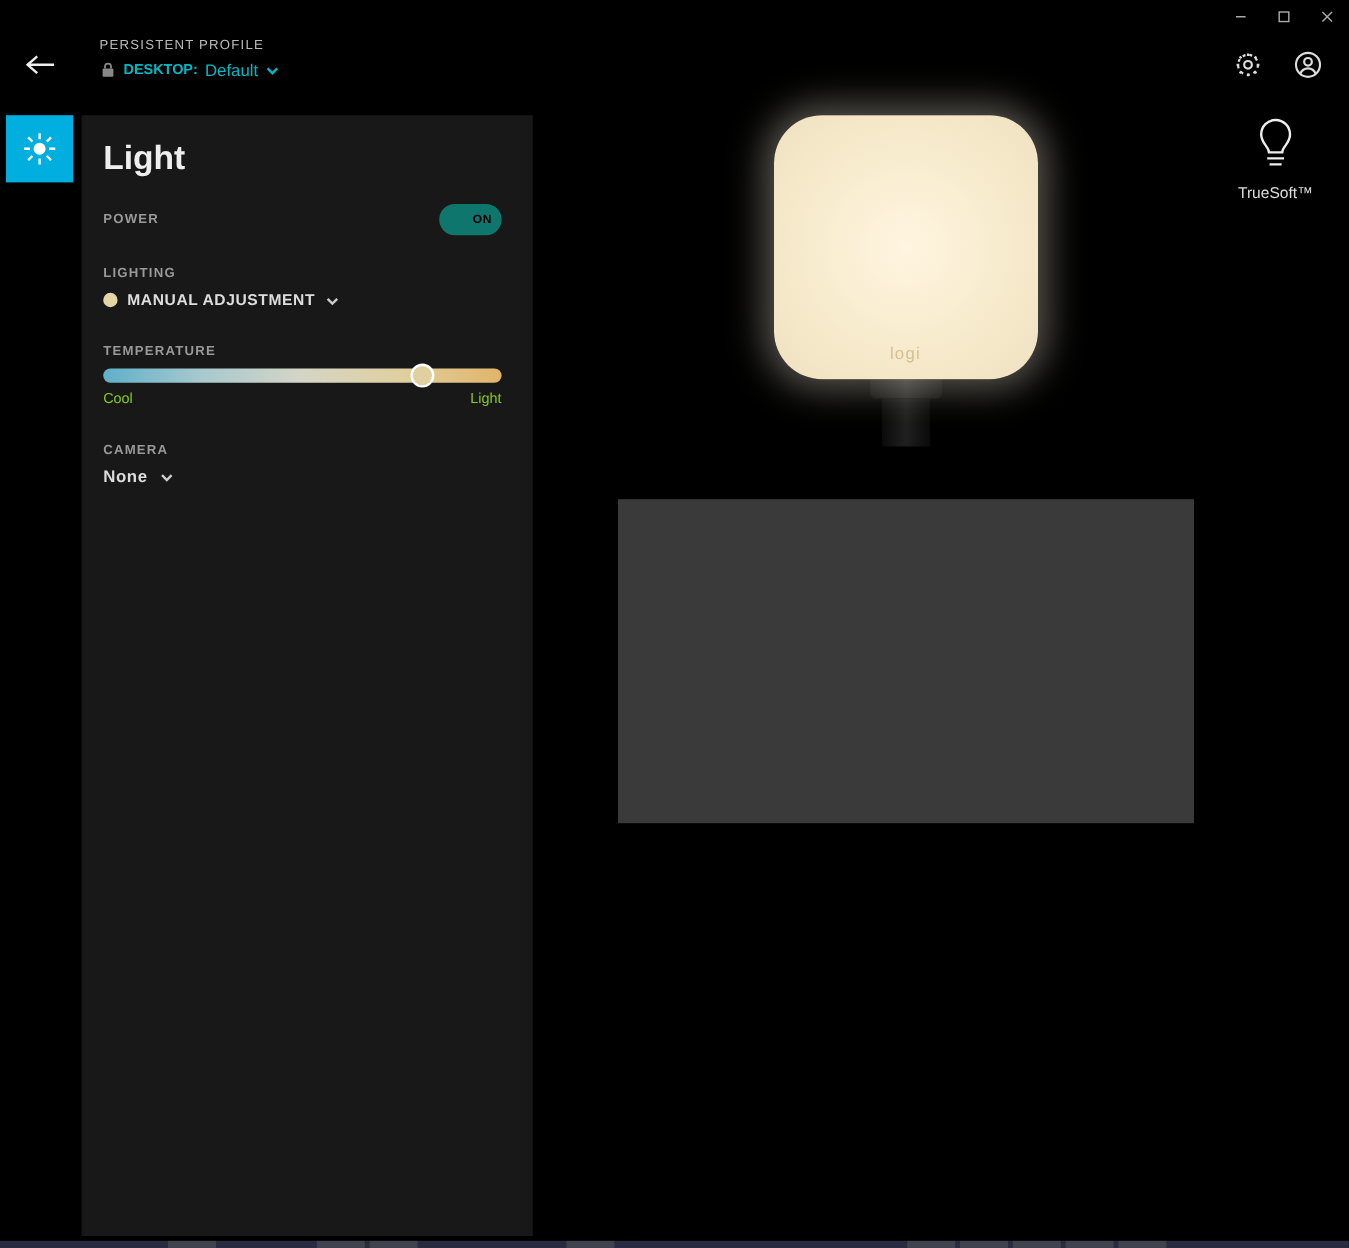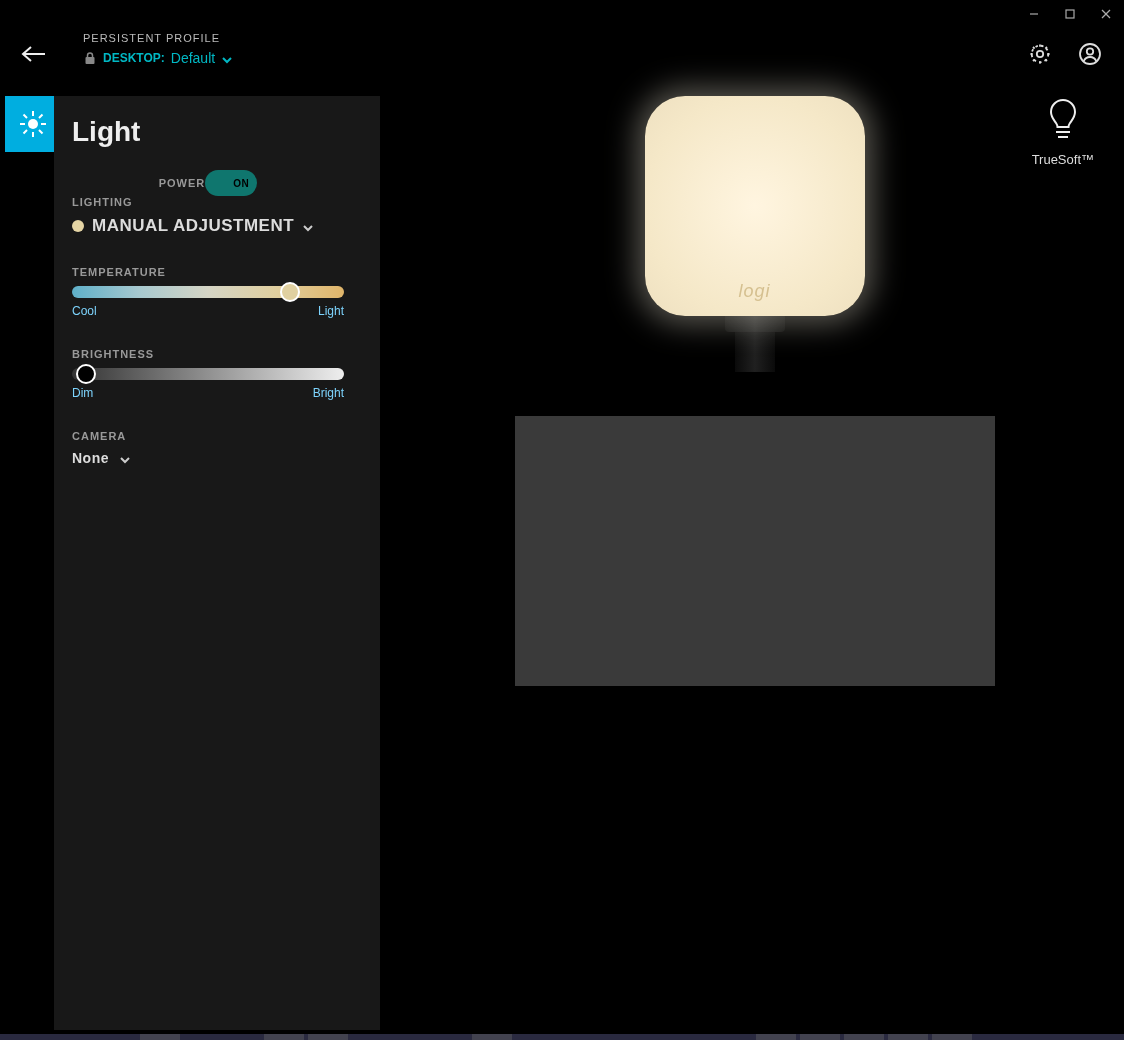--- a/index.html
+++ b/index.html
@@ -78,36 +78,37 @@
     background: #00aee0;
     display: flex;
     align-items: center;
     justify-content: center;
     cursor: pointer;
   }
 
   .panel {
     position: absolute;
     top: 96px;
-    left: 54px;
-    width: 326px;
+    left: 68px;
+    width: 376px;
     bottom: 10px;
     background: #181818;
-    padding: 20px 36px 20px 18px;
+    padding: 20px 26px 20px 18px;
   }
   .panel-title {
     font-size: 28px;
     font-weight: 600;
     color: #eee;
     margin-bottom: 22px;
   }
   .section-row {
     display: flex;
-    justify-content: center;
-    align-items: center;
+    justify-content: space-between;
+    align-items: center;
+    margin-bottom: 26px;
   }
   .section-label {
     font-size: 11px;
     letter-spacing: 1px;
     color: #999;
     font-weight: 600;
   }
 
   .toggle {
     width: 52px;
@@ -140,21 +141,21 @@
     align-items: center;
     gap: 8px;
     cursor: pointer;
     margin-bottom: 30px;
   }
   .tiny-dot {
     width: 12px; height: 12px; border-radius: 50%;
     background: #e5d5a5;
   }
   .dropdown-text {
-    font-size: 17px;
+    font-size: 13px;
     font-weight: 700;
     letter-spacing: 0.5px;
     color: #ddd;
   }
   .chev {
     width: 12px; height: 12px;
     display: inline-block;
   }
 
   .slider-block { margin-bottom: 30px; }
@@ -180,21 +181,21 @@
     top: -4px;
     transform: translateX(-50%);
     cursor: grab;
   }
   .bright-handle { background: #000; left: 5%; }
   .temp-handle { left: 80%; }
   .slider-labels {
     display: flex;
     justify-content: space-between;
     font-size: 12px;
-    color: #7dd3fc;
+    color: #84cc16;
   }
 
   .camera-block .dropdown-line { margin-bottom: 16px; gap: 10px; }
   .camera-block .dropdown-text { font-size: 14px; }
 
   .preview-area {
     position: absolute;
     left: 385px;
     right: 0;
     top: 96px;
@@ -215,24 +216,23 @@
     width: 220px; height: 220px;
     border-radius: 40px;
     background: radial-gradient(circle at center, #fff5e0 0%, #f5e8c8 70%, #eee0c0 100%);
     box-shadow: 0 0 30px 8px rgba(255,250,230,0.35);
     position: relative;
     display: flex;
     align-items: flex-end;
     justify-content: center;
   }
   .lamp-logo {
-    font-size: 18px;
+    font-size: 14px;
     color: #d5c090;
     margin-bottom: 14px;
-    font-style: italic;
     font-weight: 400;
     letter-spacing: 1px;
   }
   .mount-top {
     width: 60px; height: 16px;
     background: linear-gradient(90deg,#0a0a0a,#2a2a2a,#0a0a0a);
     border-radius: 0 0 4px 4px;
   }
   .mount-stem {
     width: 40px; height: 40px;
@@ -380,30 +380,20 @@
     <div class="sub-label">TEMPERATURE</div>
     <div class="slider-track temp-track">
       <div class="slider-handle temp-handle"></div>
     </div>
     <div class="slider-labels">
       <span>Cool</span>
       <span>Light</span>
     </div>
   </div>
 
-  <div class="slider-block">
-    <div class="sub-label">BRIGHTNESS</div>
-    <div class="slider-track bright-track">
-      <div class="slider-handle bright-handle"></div>
-    </div>
-    <div class="slider-labels">
-      <span>Dim</span>
-      <span>Bright</span>
-    </div>
-  </div>
 
   <div class="camera-block">
     <div class="sub-label">CAMERA</div>
     <div class="dropdown-line">
       <span class="dropdown-text">None</span>
       <span class="chev">
         <svg width="12" height="12" viewBox="0 0 12 12">
             <polyline points="2,4 6,8 10,4" stroke="#ccc" stroke-width="2" fill="none"></polyline>
           </svg>
       </span>

